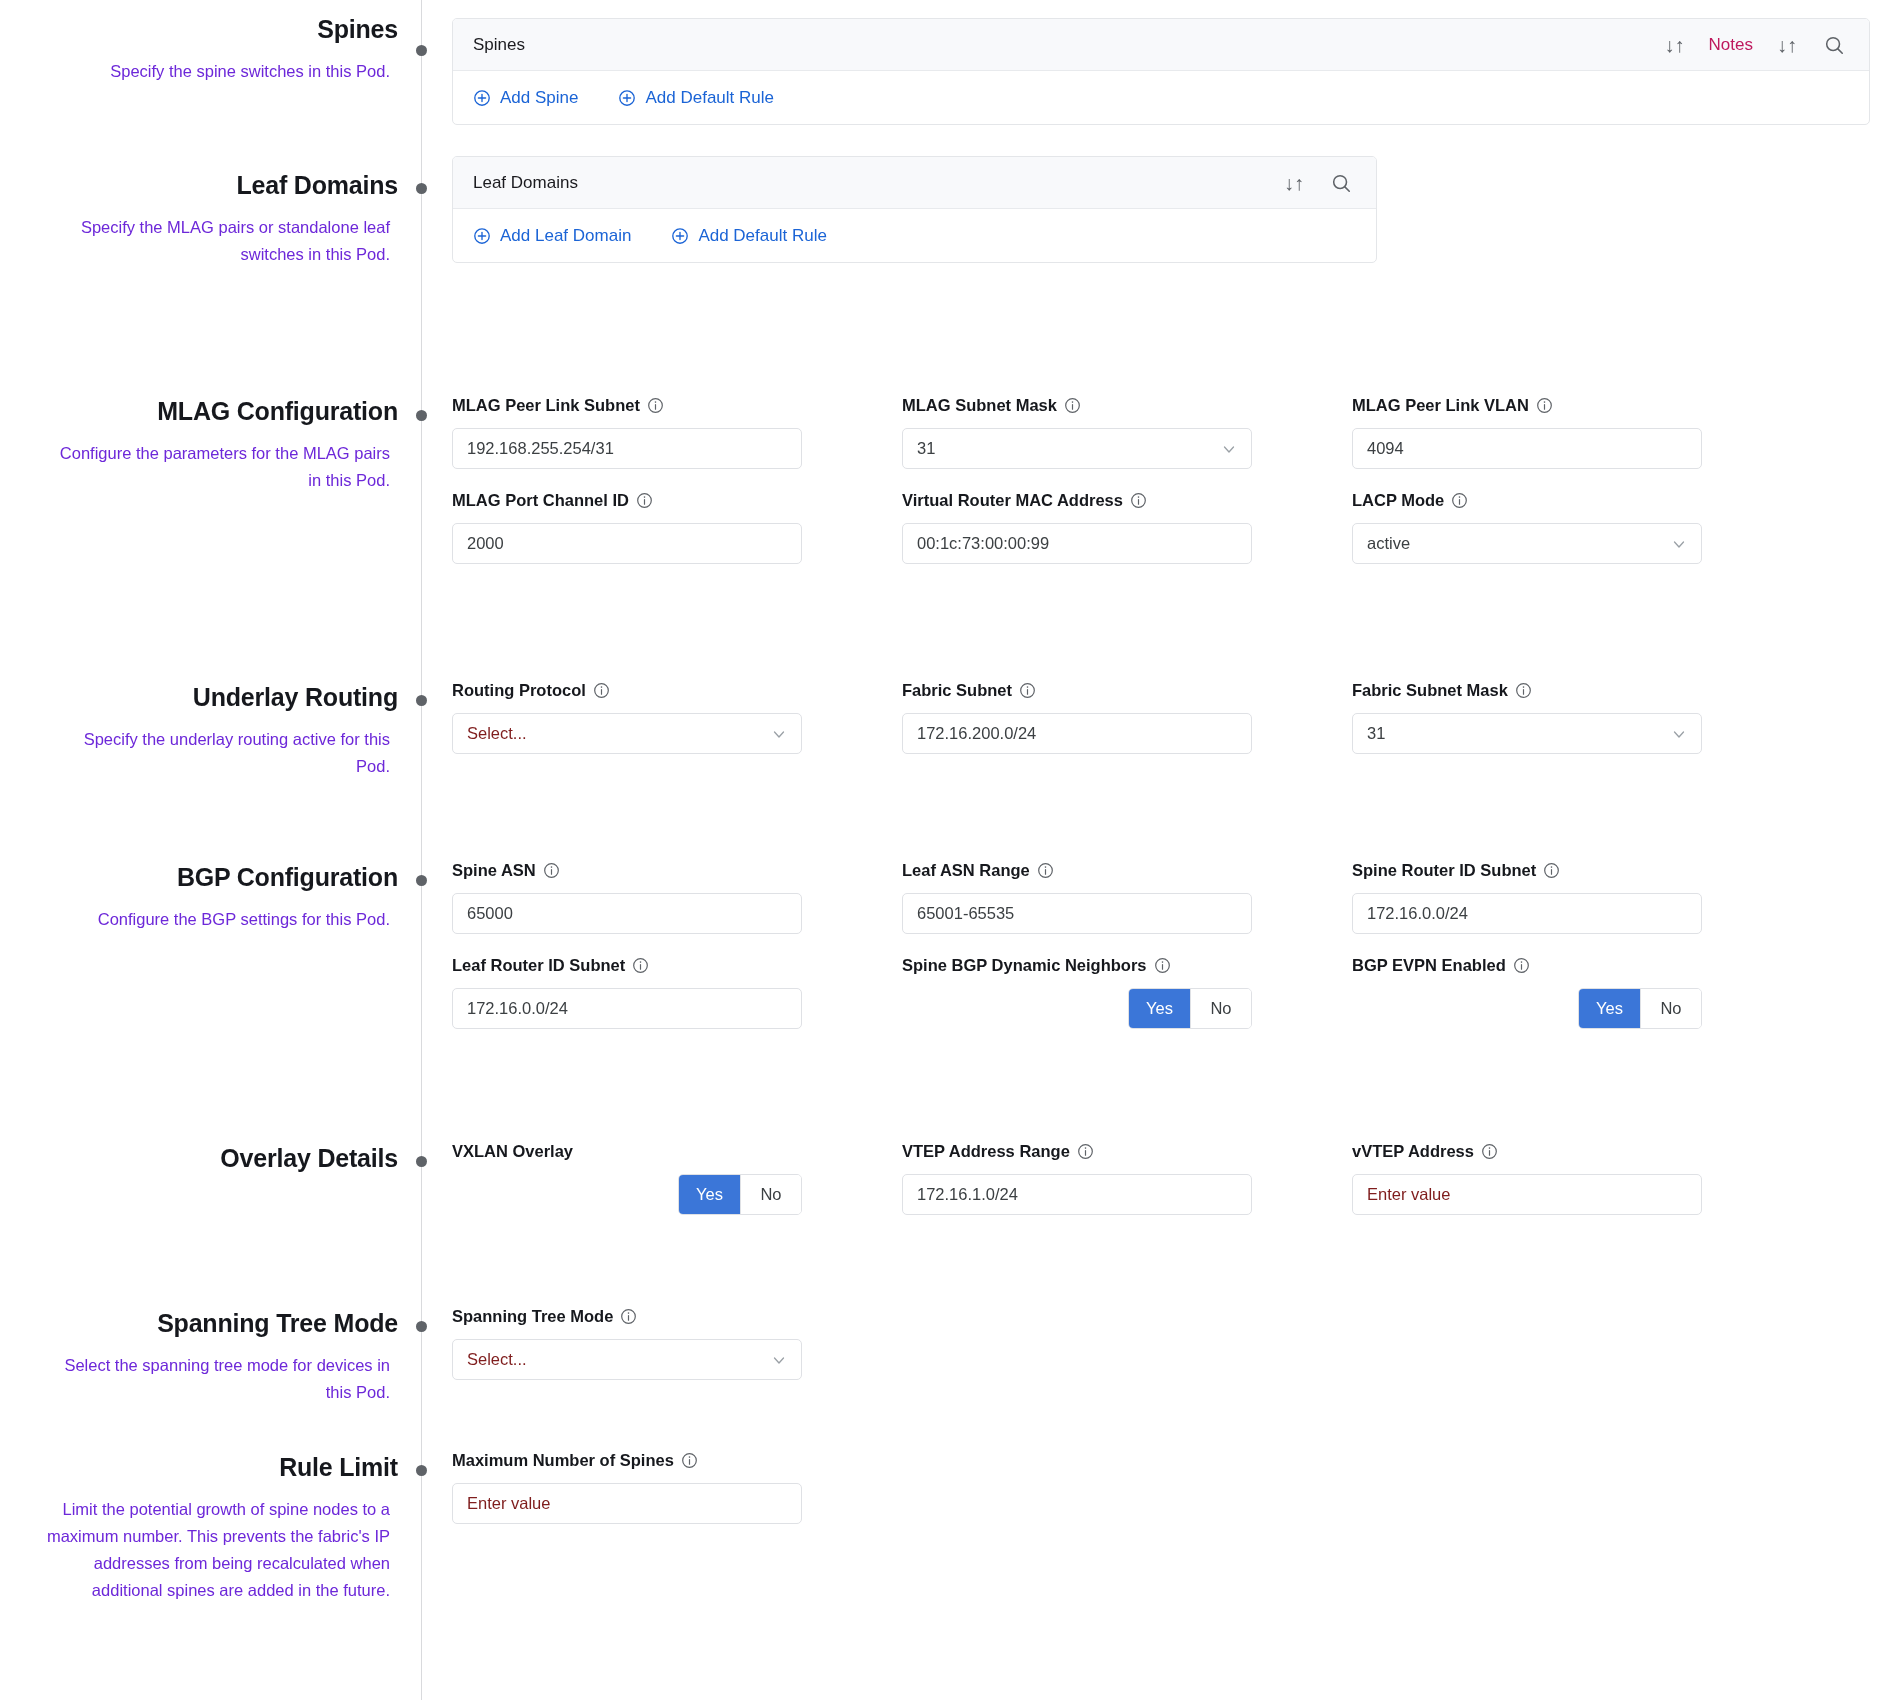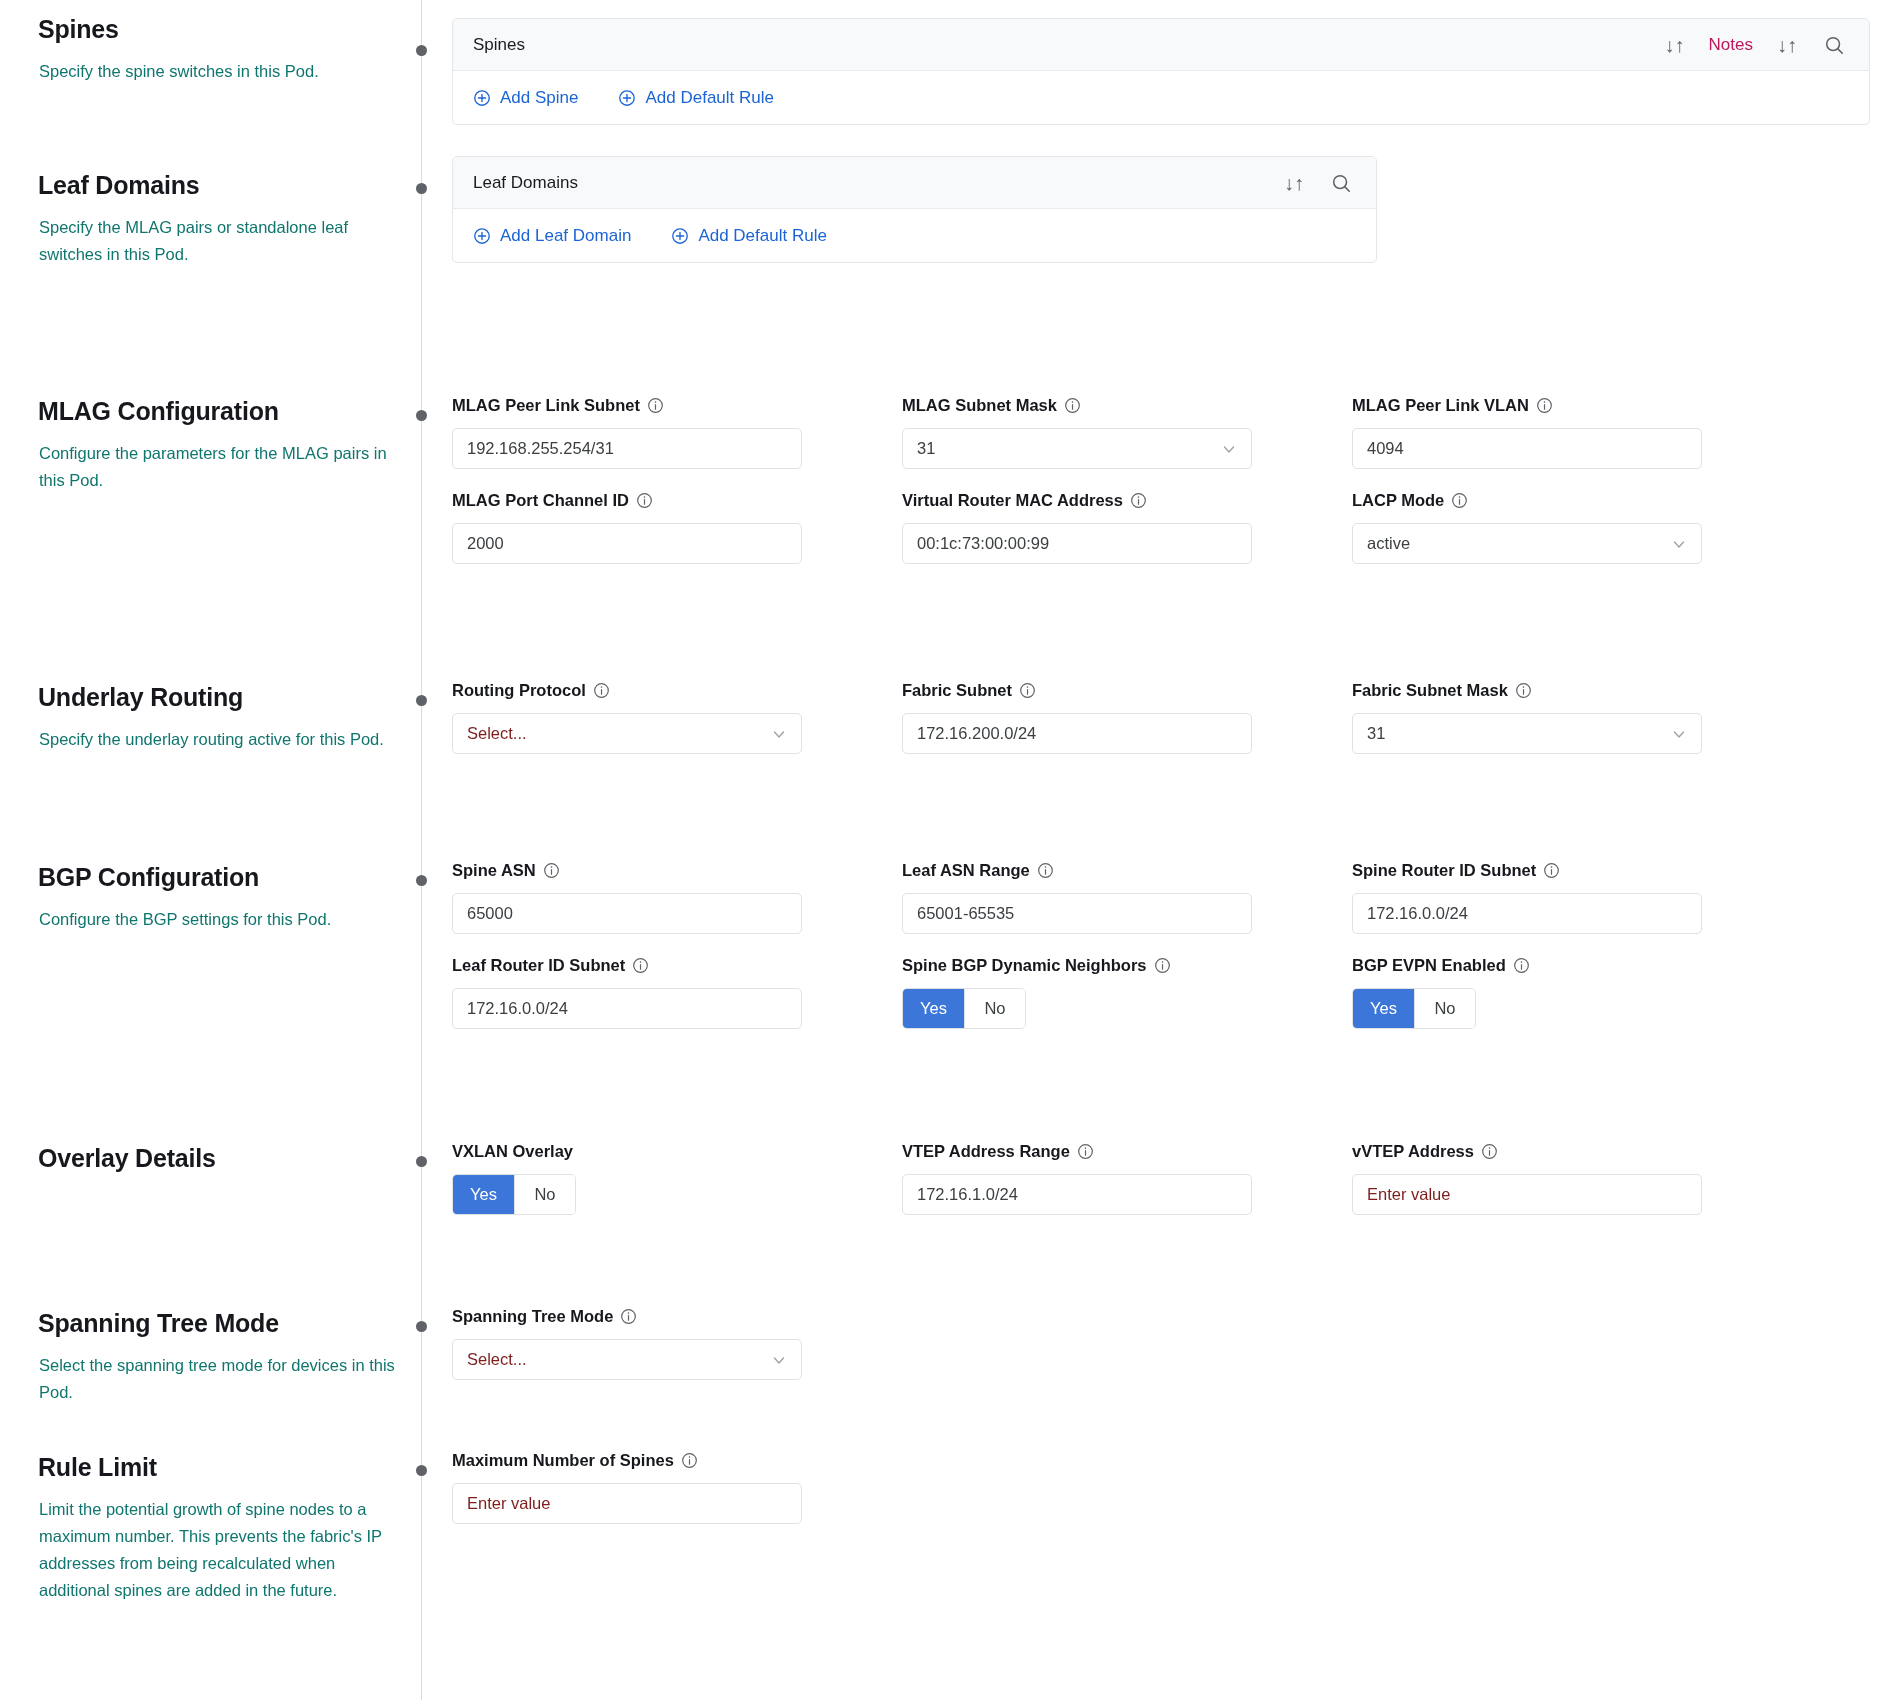--- a/index.html
+++ b/index.html
@@ -16,20 +16,21 @@
     -webkit-font-smoothing: antialiased;
     position: relative;
     overflow: hidden;
   }
 
   
   .page {
     position: relative;
     width: 1532px;
     height: 1700px;
+    text-align: right;
   }
   
   .rail {
     position: absolute;
     left: 421px;
     top: 0;
     width: 1px;
     height: 1700px;
     background: #d9dadd;
   }
@@ -48,24 +49,24 @@
   }
   .desc h2 {
     margin: 0 0 14px 0;
     font-size: 25px;
     line-height: 30px;
     font-weight: 700;
     letter-spacing: -0.2px;
     color: #16181d;
   }
   .desc p {
-    margin: 1px;
+    margin: 8px;
     font-size: 16.5px;
     line-height: 27px;
-    color: #0f766e;
+    color: #6d28d9;
     font-weight: 400;
   }
 
   
   .dot {
     position: absolute;
     left: 416px;
     width: 11px;
     height: 11px;
     border-radius: 50%;

